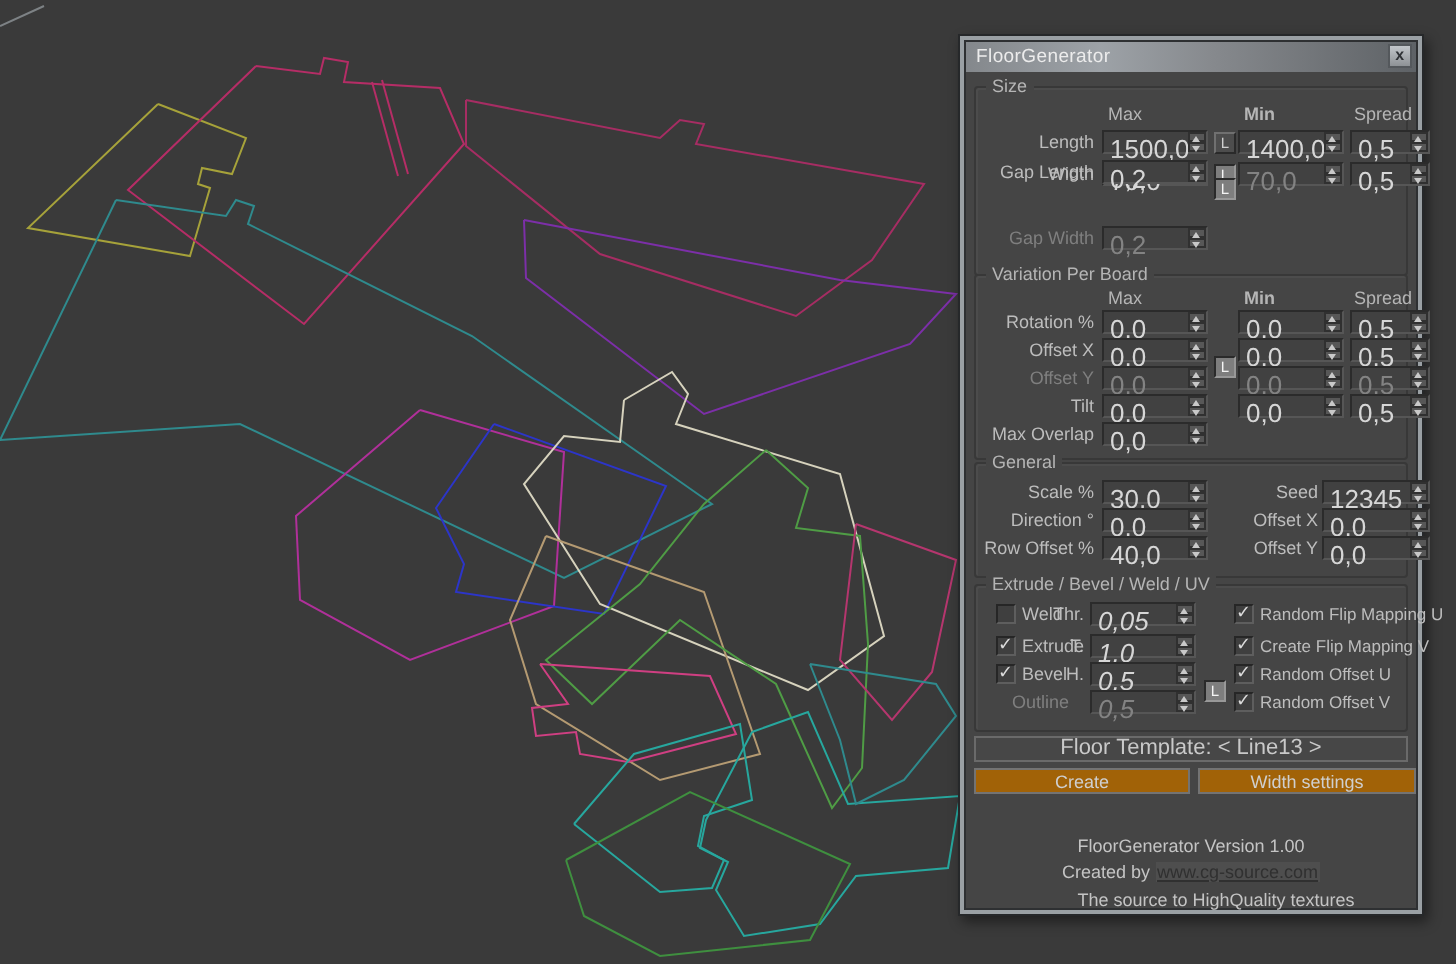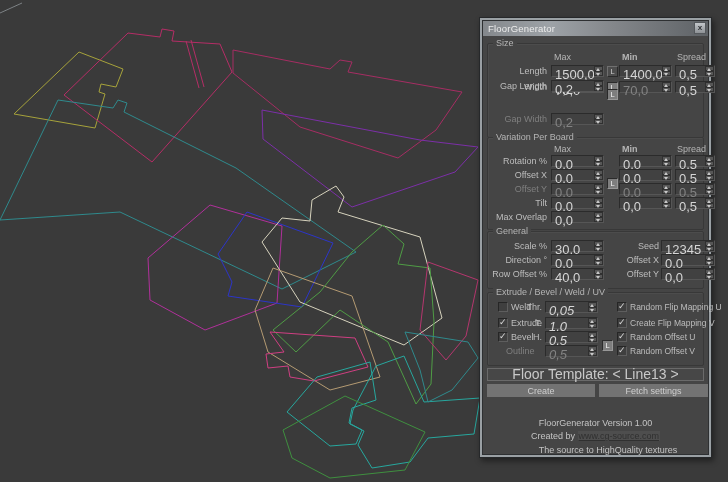--- a/index.html
+++ b/index.html
@@ -93,28 +93,28 @@
     box-sizing:border-box;
   }
   .cb .mark{position:absolute;left:0px;top:-2px;font-size:9px;color:#dcdcdc;}
   .cb-l{left:8px;}
   .cb-lab{position:absolute;left:21px;top:1px;color:#bdbdbd;white-space:nowrap;}
   .sub{position:absolute;left:26px;top:1px;width:26px;text-align:right;color:#bdbdbd;white-space:nowrap;}
   .outlbl{position:absolute;left:16px;top:1px;width:52px;text-align:left;color:#7f7f7f;white-space:nowrap;}
   .uv-cb{left:127px;}
   .uv-lab{position:absolute;left:140px;top:1px;color:#bdbdbd;white-space:nowrap;font-size:8.5px;}
   .btn{
-    position:absolute;height:13px;background:#737373;
+    position:absolute;height:13px;background:#a16207;
     border:1px solid #737373;box-sizing:border-box;
     color:#cfcfcf;font-size:9px;text-align:center;line-height:11px;cursor:default;
   }
   .tmplbar{
     position:absolute;left:4px;right:4px;height:13px;
     border:1px solid #6a6a6a;box-sizing:border-box;background:#474747;
-    color:#c9c9c9;font-size:14px;text-align:center;line-height:11px;
+    color:#c9c9c9;font-size:11px;text-align:center;line-height:11px;
   }
   .ftext{
     position:absolute;left:0;right:0;text-align:center;
     font-size:9px;color:#c4c4c4;white-space:nowrap;
   }
   .ftext .link{
     color:#303030;text-decoration:underline;background:#4e4e4e;
     padding:0 1px;cursor:pointer;
   }
 </style>
@@ -492,20 +492,20 @@
         <span class="cb uv-cb">
             <span class="mark">✓</span>
           </span>
         <span class="uv-lab">Random Offset V</span>
       </div>
     </div>
 
     <div class="tmplbar" style="top:347px;">Floor Template: &lt; Line13 &gt;</div>
 
     <button class="btn" style="top:363px;left:4px;width:108px;">Create</button>
-    <button class="btn" style="top:363px;left:116px;width:109px;">Fetch settings</button>
+    <button class="btn" style="top:363px;left:116px;width:109px;">Width settings</button>
 
     <div class="ftext" style="top:397px;">FloorGenerator Version 1.00</div>
     <div class="ftext" style="top:410px;"><span>Created by </span><span class="link">www.cg-source.com</span></div>
     <div class="ftext" style="top:424px;padding-left:25px;">The source to HighQuality textures</div>
 
   </div>
 </div>
 
 </body></html>

